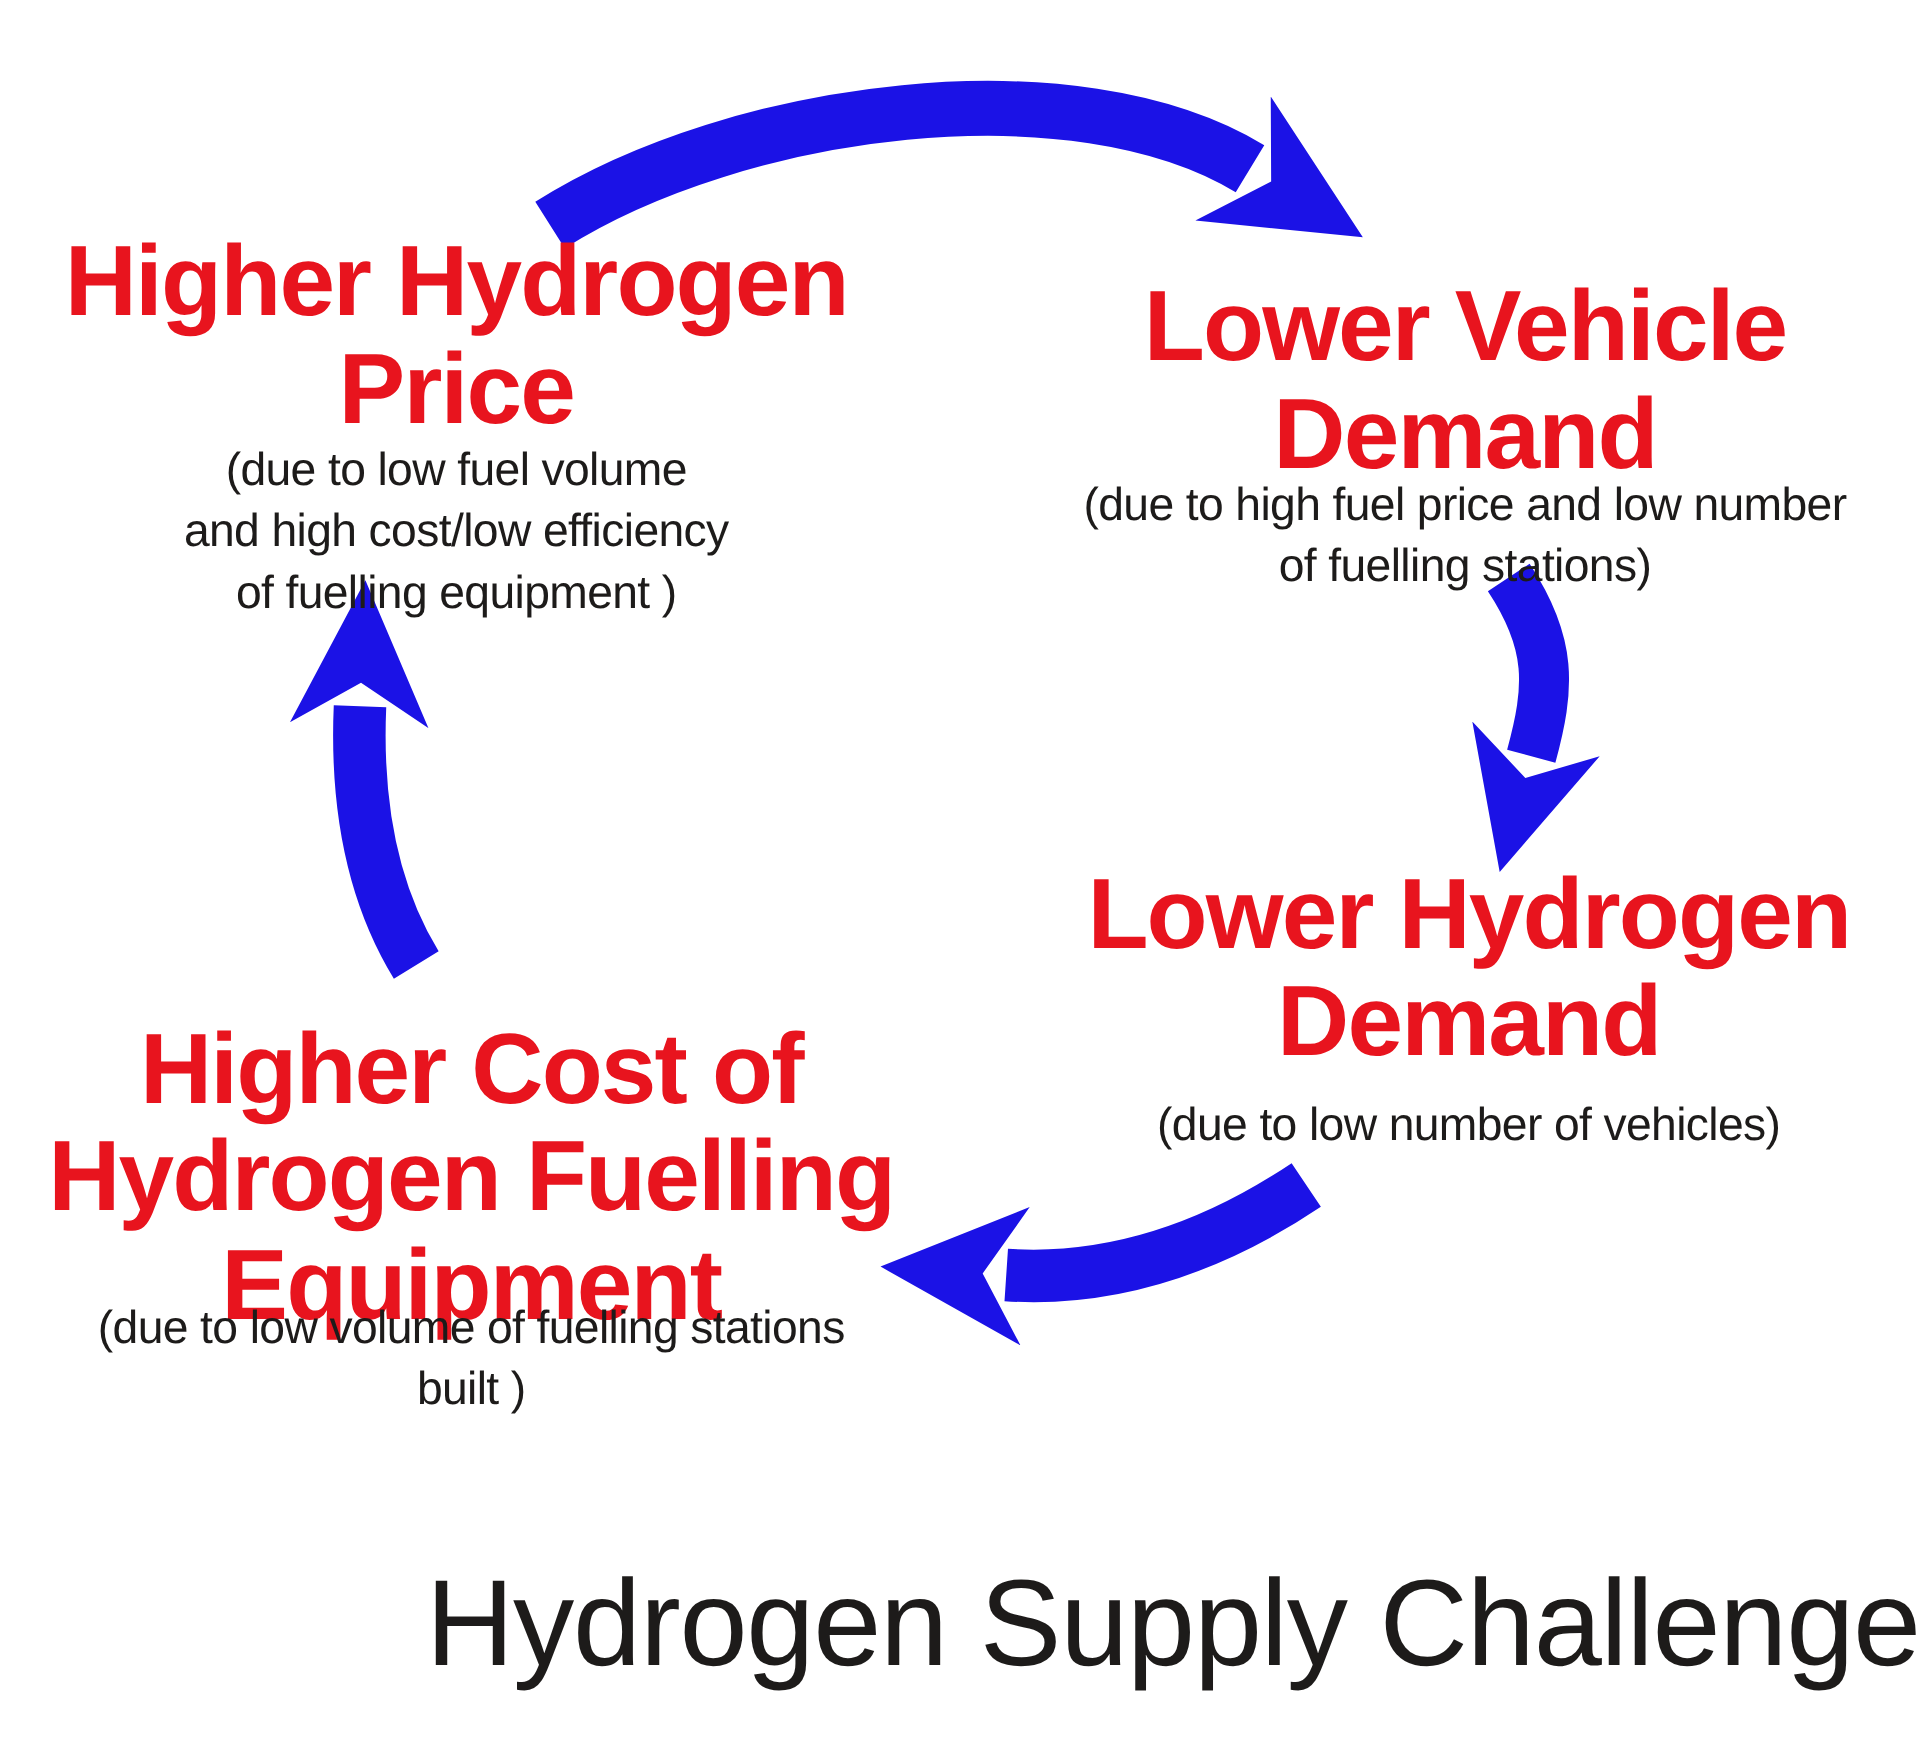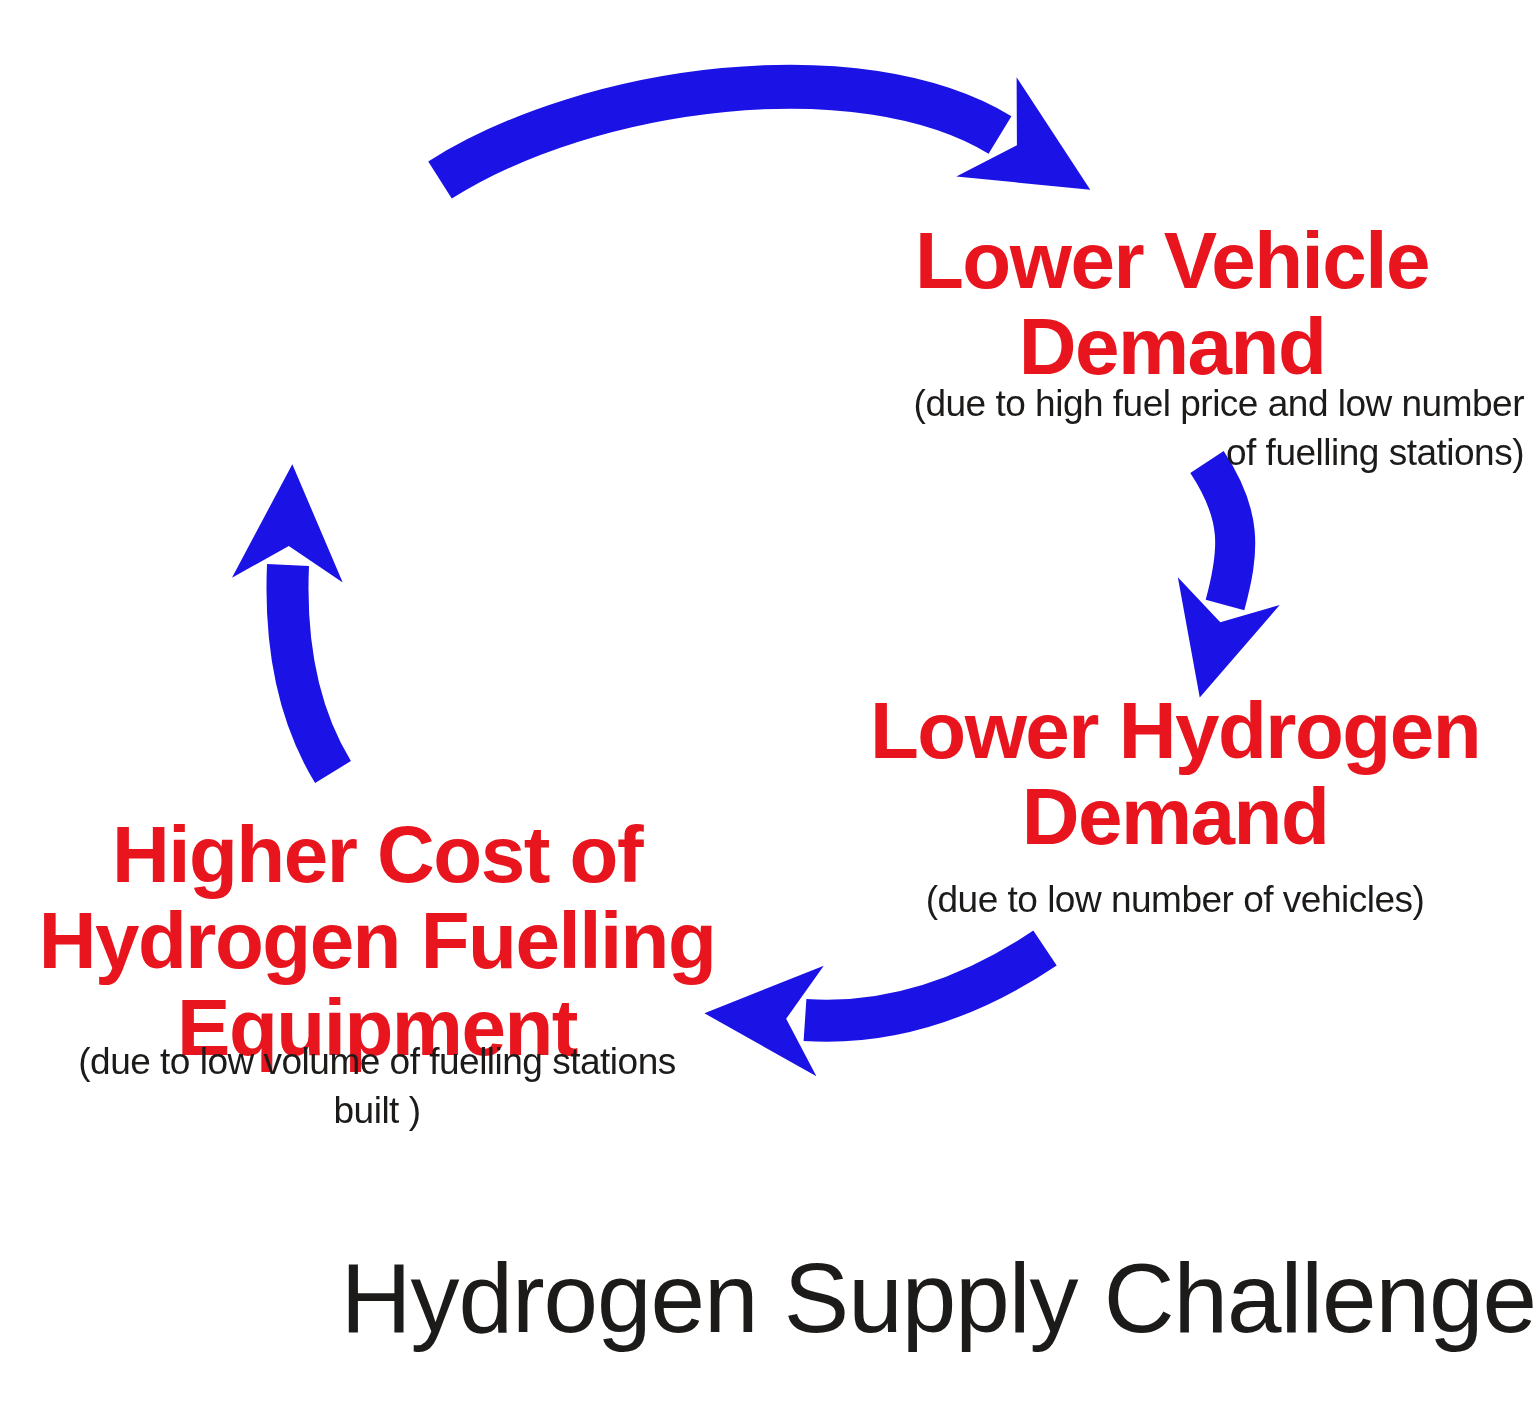--- a/index.html
+++ b/index.html
@@ -33,21 +33,21 @@
     font-size: 37px;
     line-height: 1.33;
     letter-spacing: -0.5px;
     white-space: pre;
   }
   #node1 { left: 50px;  top: 182px; width: 630px; }
   #node2 { left: 820px; top: 218px; width: 704px; }
   #node3 { left: 828px; top: 688px; width: 694px; }
   #node4 { left: 22px;  top: 812px; width: 710px; }
   #node1 .note { margin-top: -4px; }
-  #node2 .note { margin-top: -12px; text-align: right; }
+  #node2 .note { margin-top: -12px; }
   #node3 .note { margin-top: 14px; }
   #node4 .note { margin-top: -34px; }
   #main-title {
     position: absolute;
     left: 54px; top: 1242px; width: 1482px;
     text-align: right;
     color: var(--ink, #1d1b1a);
     font-size: 98px;
     letter-spacing: -1px;
     white-space: pre;
@@ -68,20 +68,27 @@
       <marker id="ah" viewBox="0 0 10 10" refX="1.2" refY="5" markerWidth="3" markerHeight="3" orient="auto">
         <path d="M 0 0.6 L 9.2 5 L 0 9.4 L 2.7 5 Z" fill="var(--blue, #1b12e6)"></path>
       </marker>
     </defs>
     <path class="arrow-path" stroke-width="44" marker-end="url(#ah)" d="M 440 180 C 590 85, 860 50, 1000 135"></path>
     <path class="arrow-path" stroke-width="40" marker-end="url(#ah)" d="M 1207 462 C 1242 515, 1240 550, 1225 605"></path>
     <path class="arrow-path" stroke-width="42" marker-end="url(#ah)" d="M 1045 948 C 960 1005, 880 1025, 805 1020"></path>
     <path class="arrow-path" stroke-width="42" marker-end="url(#ah)" d="M 333 772 C 295 710, 285 635, 288 565"></path>
   </svg>
 
+  <div class="node" id="node1">
+    <div class="title">Higher Hydrogen
+Price</div>
+    <div class="note">(due to low fuel volume
+and high cost/low efficiency
+of fuelling equipment )</div>
+  </div>
 
   <div class="node" id="node2">
     <div class="title">Lower Vehicle
 Demand</div>
     <div class="note">(due to high fuel price and low number
 of fuelling stations)</div>
   </div>
 
   <div class="node" id="node3">
     <div class="title">Lower Hydrogen

